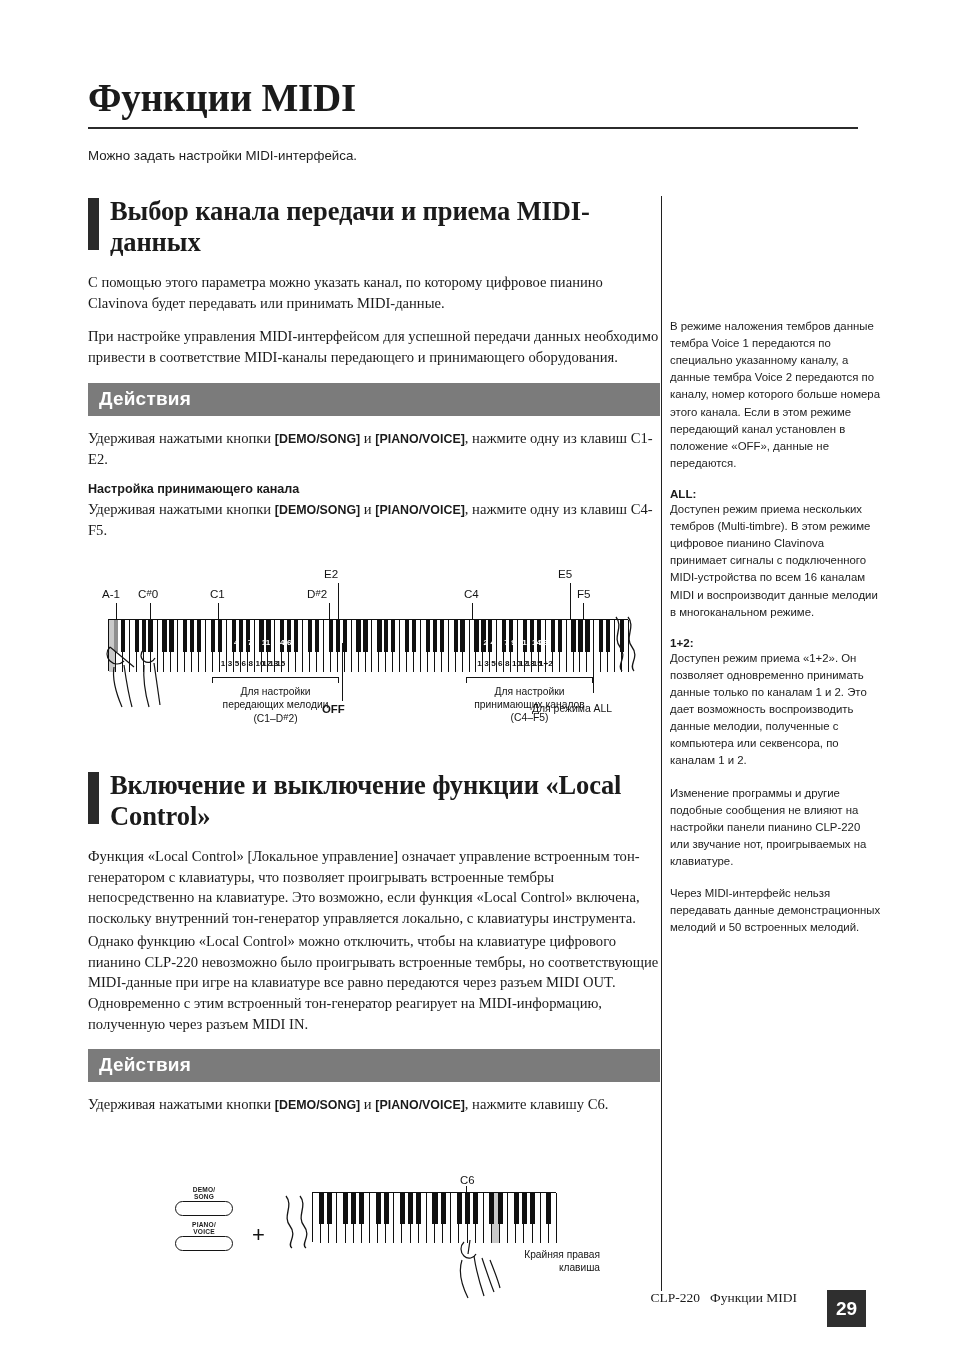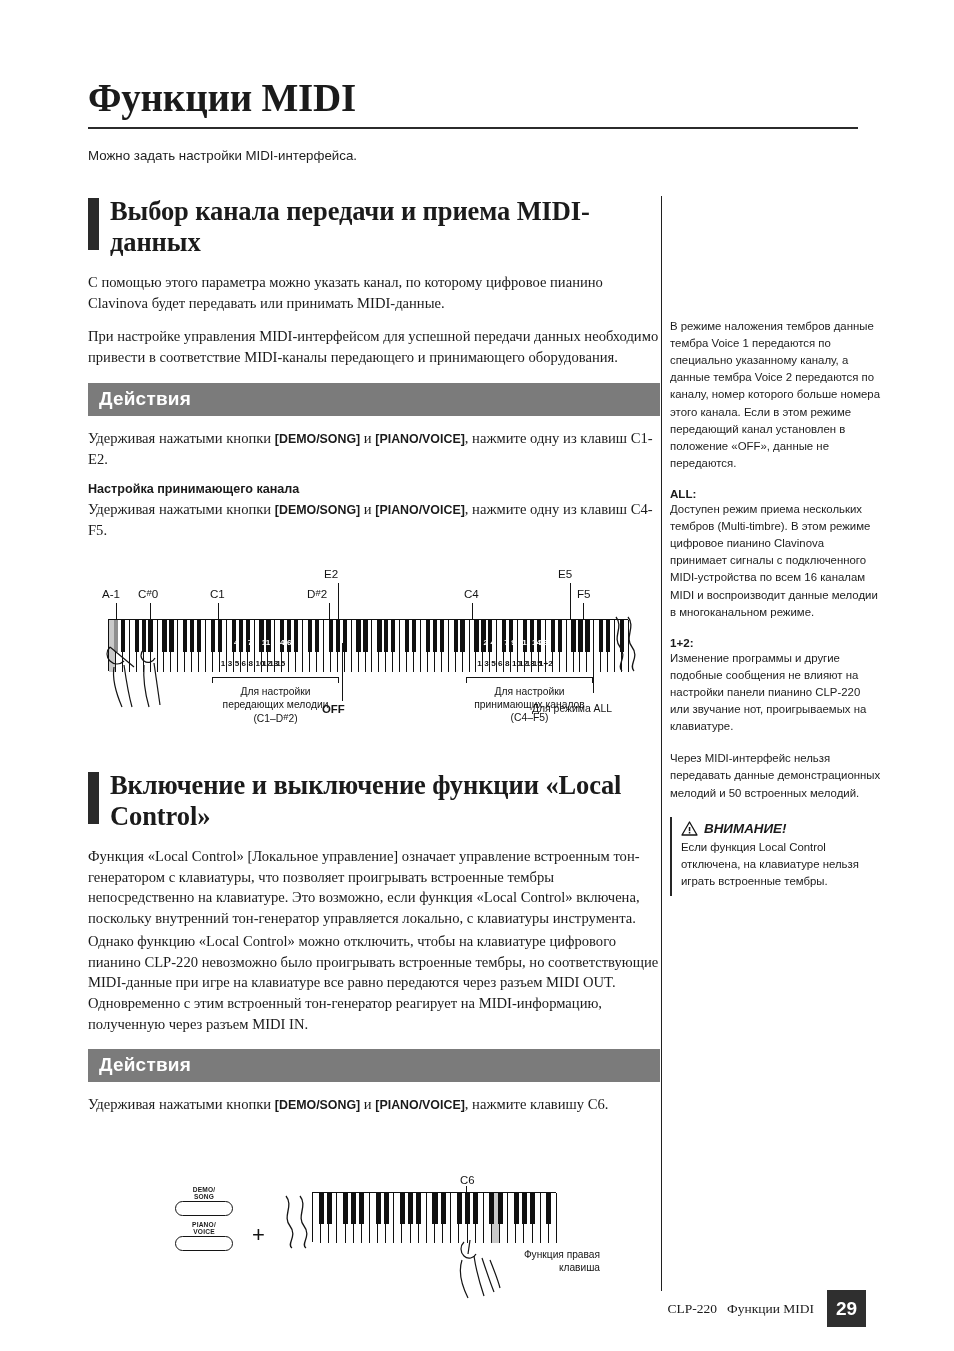--- a/index.html
+++ b/index.html
@@ -76,21 +76,21 @@
   }
   .caution-head {
     display:flex; align-items:center; gap:6px;
     font-style:italic; font-weight:700; font-size:13.4px; margin-bottom:3px;
   }
   .caution-body { font-size:11.4px; line-height:1.50; }
 
   
   .footer {
     position:absolute; right:88px; bottom:24px;
-    display:flex; align-items:center; gap:13px;
+    display:flex; align-items:flex-start; gap:30px;
   }
   .footer-text {
     font-family:"Liberation Serif", serif; font-size:13.5px; color:#1b1b1b;
   }
   .footer-text .model { margin-right:10px; }
   .page-num {
     background:#2f2f2f; color:#fff; font-weight:700; font-size:19px;
     width:39px; height:37px; display:flex; align-items:center; justify-content:center;
   }
 
@@ -500,47 +500,37 @@
     <svg class="squiggle" width="70" height="64" style="left:288px; top:52px;" viewBox="0 0 70 64">
       <path d="M22 2 L20 16" fill="none" stroke="#141414" stroke-width="1.2"></path>
       <path d="M16 4 C12 8 12 14 16 18 C20 22 26 20 28 16" fill="none" stroke="#141414" stroke-width="1.2"></path>
       <path d="M14 22 C10 34 14 48 20 60" fill="none" stroke="#141414" stroke-width="1.2"></path>
       <path d="M26 18 C28 32 32 46 36 58" fill="none" stroke="#141414" stroke-width="1.2"></path>
       <path d="M34 20 C38 32 42 44 46 54" fill="none" stroke="#141414" stroke-width="1.2"></path>
       <path d="M42 22 C46 32 50 42 52 50" fill="none" stroke="#141414" stroke-width="1.2"></path>
     </svg>
 
     <div class="rightmost" style="left:330px; top:62px; width:110px;">
-      <div>Функция правая</div>
+      <div>Крайняя правая</div>
       <div>клавиша</div>
     </div>
   </div>
 
   <div class="col-right">
     <p class="note">В режиме наложения тембров данные тембра Voice 1 передаются по специально указанному каналу, а данные тембра Voice 2 передаются по каналу, номер которого больше номера этого канала. Если в этом режиме передающий канал установлен в положение «OFF», данные не передаются.</p>
 
     <div class="note-term">ALL:</div>
     <p class="note">Доступен режим приема нескольких тембров (Multi-timbre). В этом режиме цифровое пианино Clavinova принимает сигналы с подключенного MIDI-устройства по всем 16 каналам MIDI и воспроизводит данные мелодии в многоканальном режиме.</p>
 
     <div class="note-term">1+2:</div>
+    <p class="note">Доступен режим приема «1+2». Он позволяет одновременно принимать данные только по каналам 1 и 2. Это дает возможность воспроизводить данные мелодии, полученные с компьютера или секвенсора, по каналам 1 и 2.</p>
 
     <p class="note">Изменение программы и другие подобные сообщения не влияют на настройки панели пианино CLP-220 или звучание нот, проигрываемых на клавиатуре.</p>
     <p class="note">Через MIDI-интерфейс нельзя передавать данные демонстрационных мелодий и 50 встроенных мелодий.</p>
 
-    <div class="caution-box">
-      <div class="caution-head">
-        <svg width="17" height="15" viewBox="0 0 17 15">
-          <path d="M8.5 1 L16 14 L1 14 Z" fill="none" stroke="#141414" stroke-width="1.3" stroke-linejoin="round"></path>
-          <rect x="7.8" y="6" width="1.5" height="4.2" fill="#141414"></rect>
-          <rect x="7.8" y="11" width="1.5" height="1.5" fill="#141414"></rect>
-        </svg>
-        <span>ВНИМАНИЕ!</span>
-      </div>
-      <div class="caution-body">Если функция Local Control отключена, на клавиатуре нельзя играть встроенные тембры.</div>
-    </div>
   </div>
 
   <div class="footer">
     <div class="footer-text">
       <span class="model">CLP-220</span><span>Функции MIDI</span>
     </div>
     <div class="page-num">29</div>
   </div>
 
 </div>

